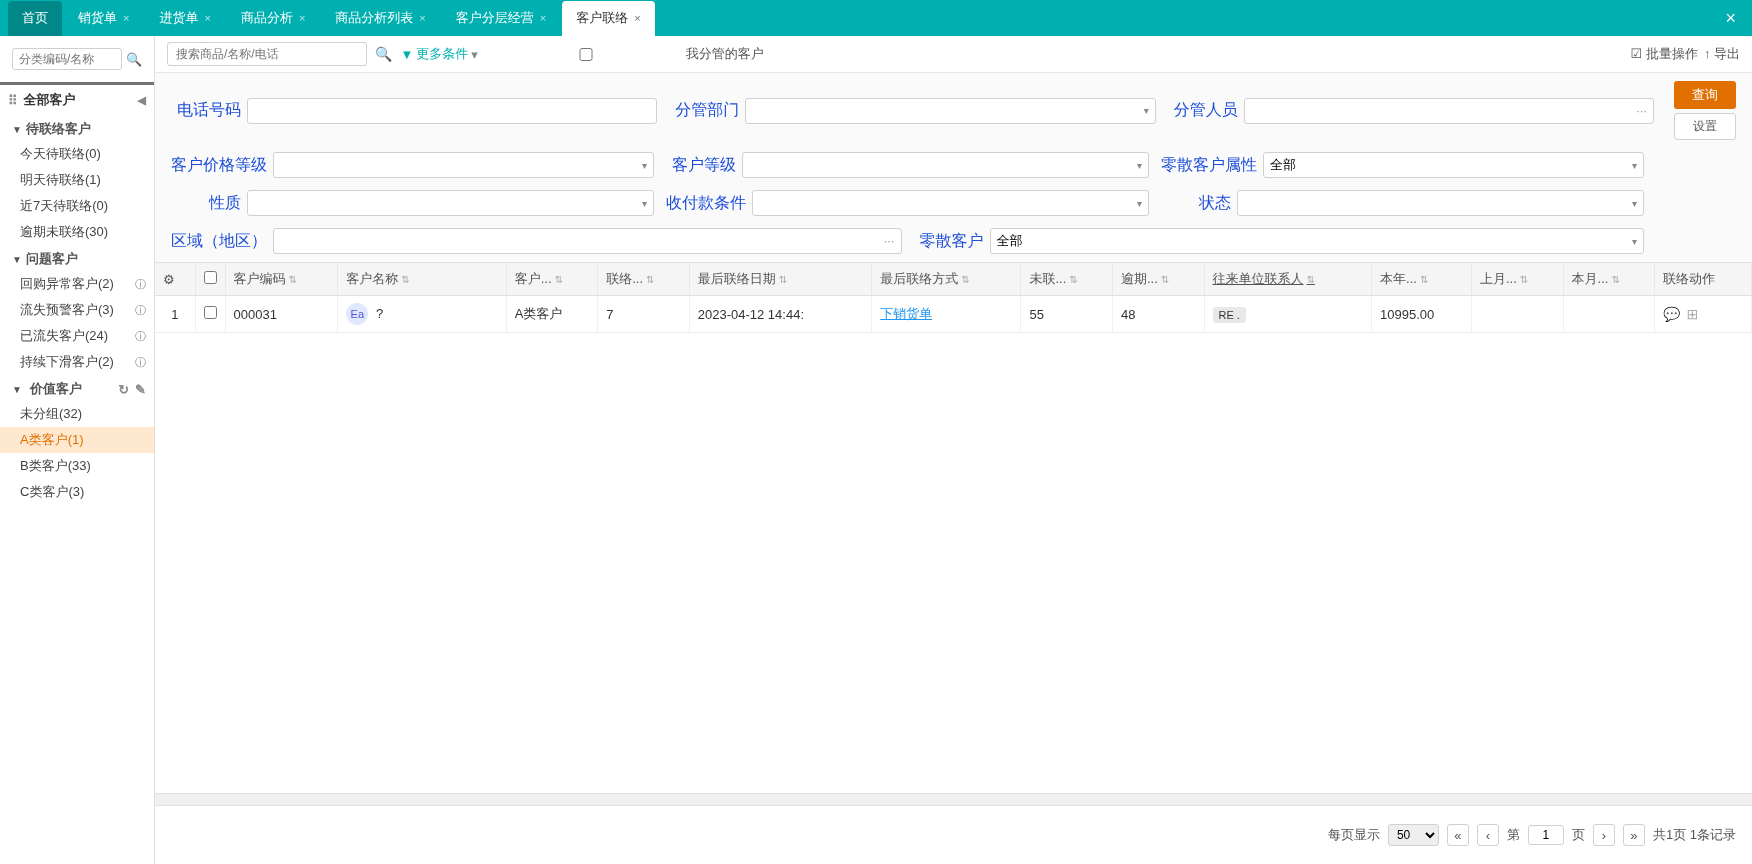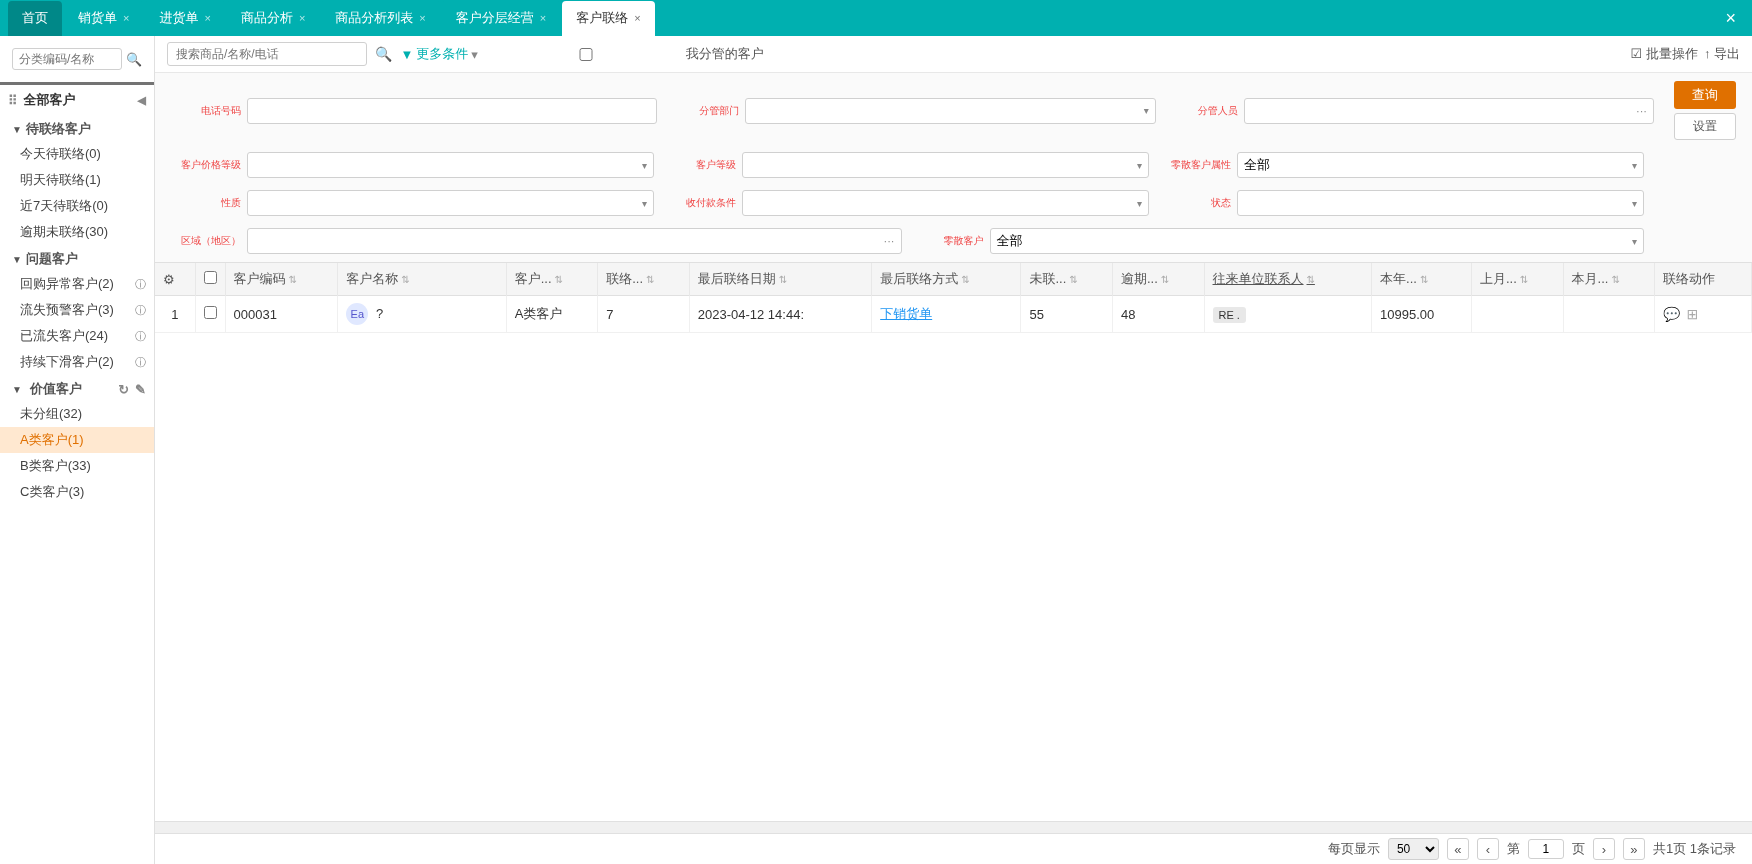--- a/index.html
+++ b/index.html
@@ -175,22 +175,22 @@
     }
     .filter-row:last-child { margin-bottom: 0; }
     .filter-field {
       display: flex;
       align-items: center;
       gap: 6px;
       flex: 1;
     }
     .filter-field label {
       white-space: nowrap;
-      color: #ef4444;
-      font-size: 10px;
+      color: #1d4ed8;
+      font-size: 16px;
       min-width: 70px;
       text-align: right;
     }
     .filter-field .field-input {
       flex: 1;
       border: 1px solid #d0d0d0;
       border-radius: 3px;
       padding: 3px 6px;
       font-size: 12px;
       background: #fff;
@@ -240,21 +240,21 @@
       color: #333;
       white-space: nowrap;
       border-right: 1px solid #f0f0f0;
     }
     .link-text { color: #2196f3; cursor: pointer; text-decoration: underline; }
 
     
     .pagination-bar {
       background: #fff;
       border-top: 1px solid #e0e0e0;
-      padding: 4px 16px;
+      padding: 18px 16px;
       display: flex;
       align-items: center;
       justify-content: flex-end;
       gap: 8px;
       font-size: 12px;
       color: #555;
     }
     .pagination-bar select {
       border: 1px solid #d0d0d0;
       border-radius: 3px;

